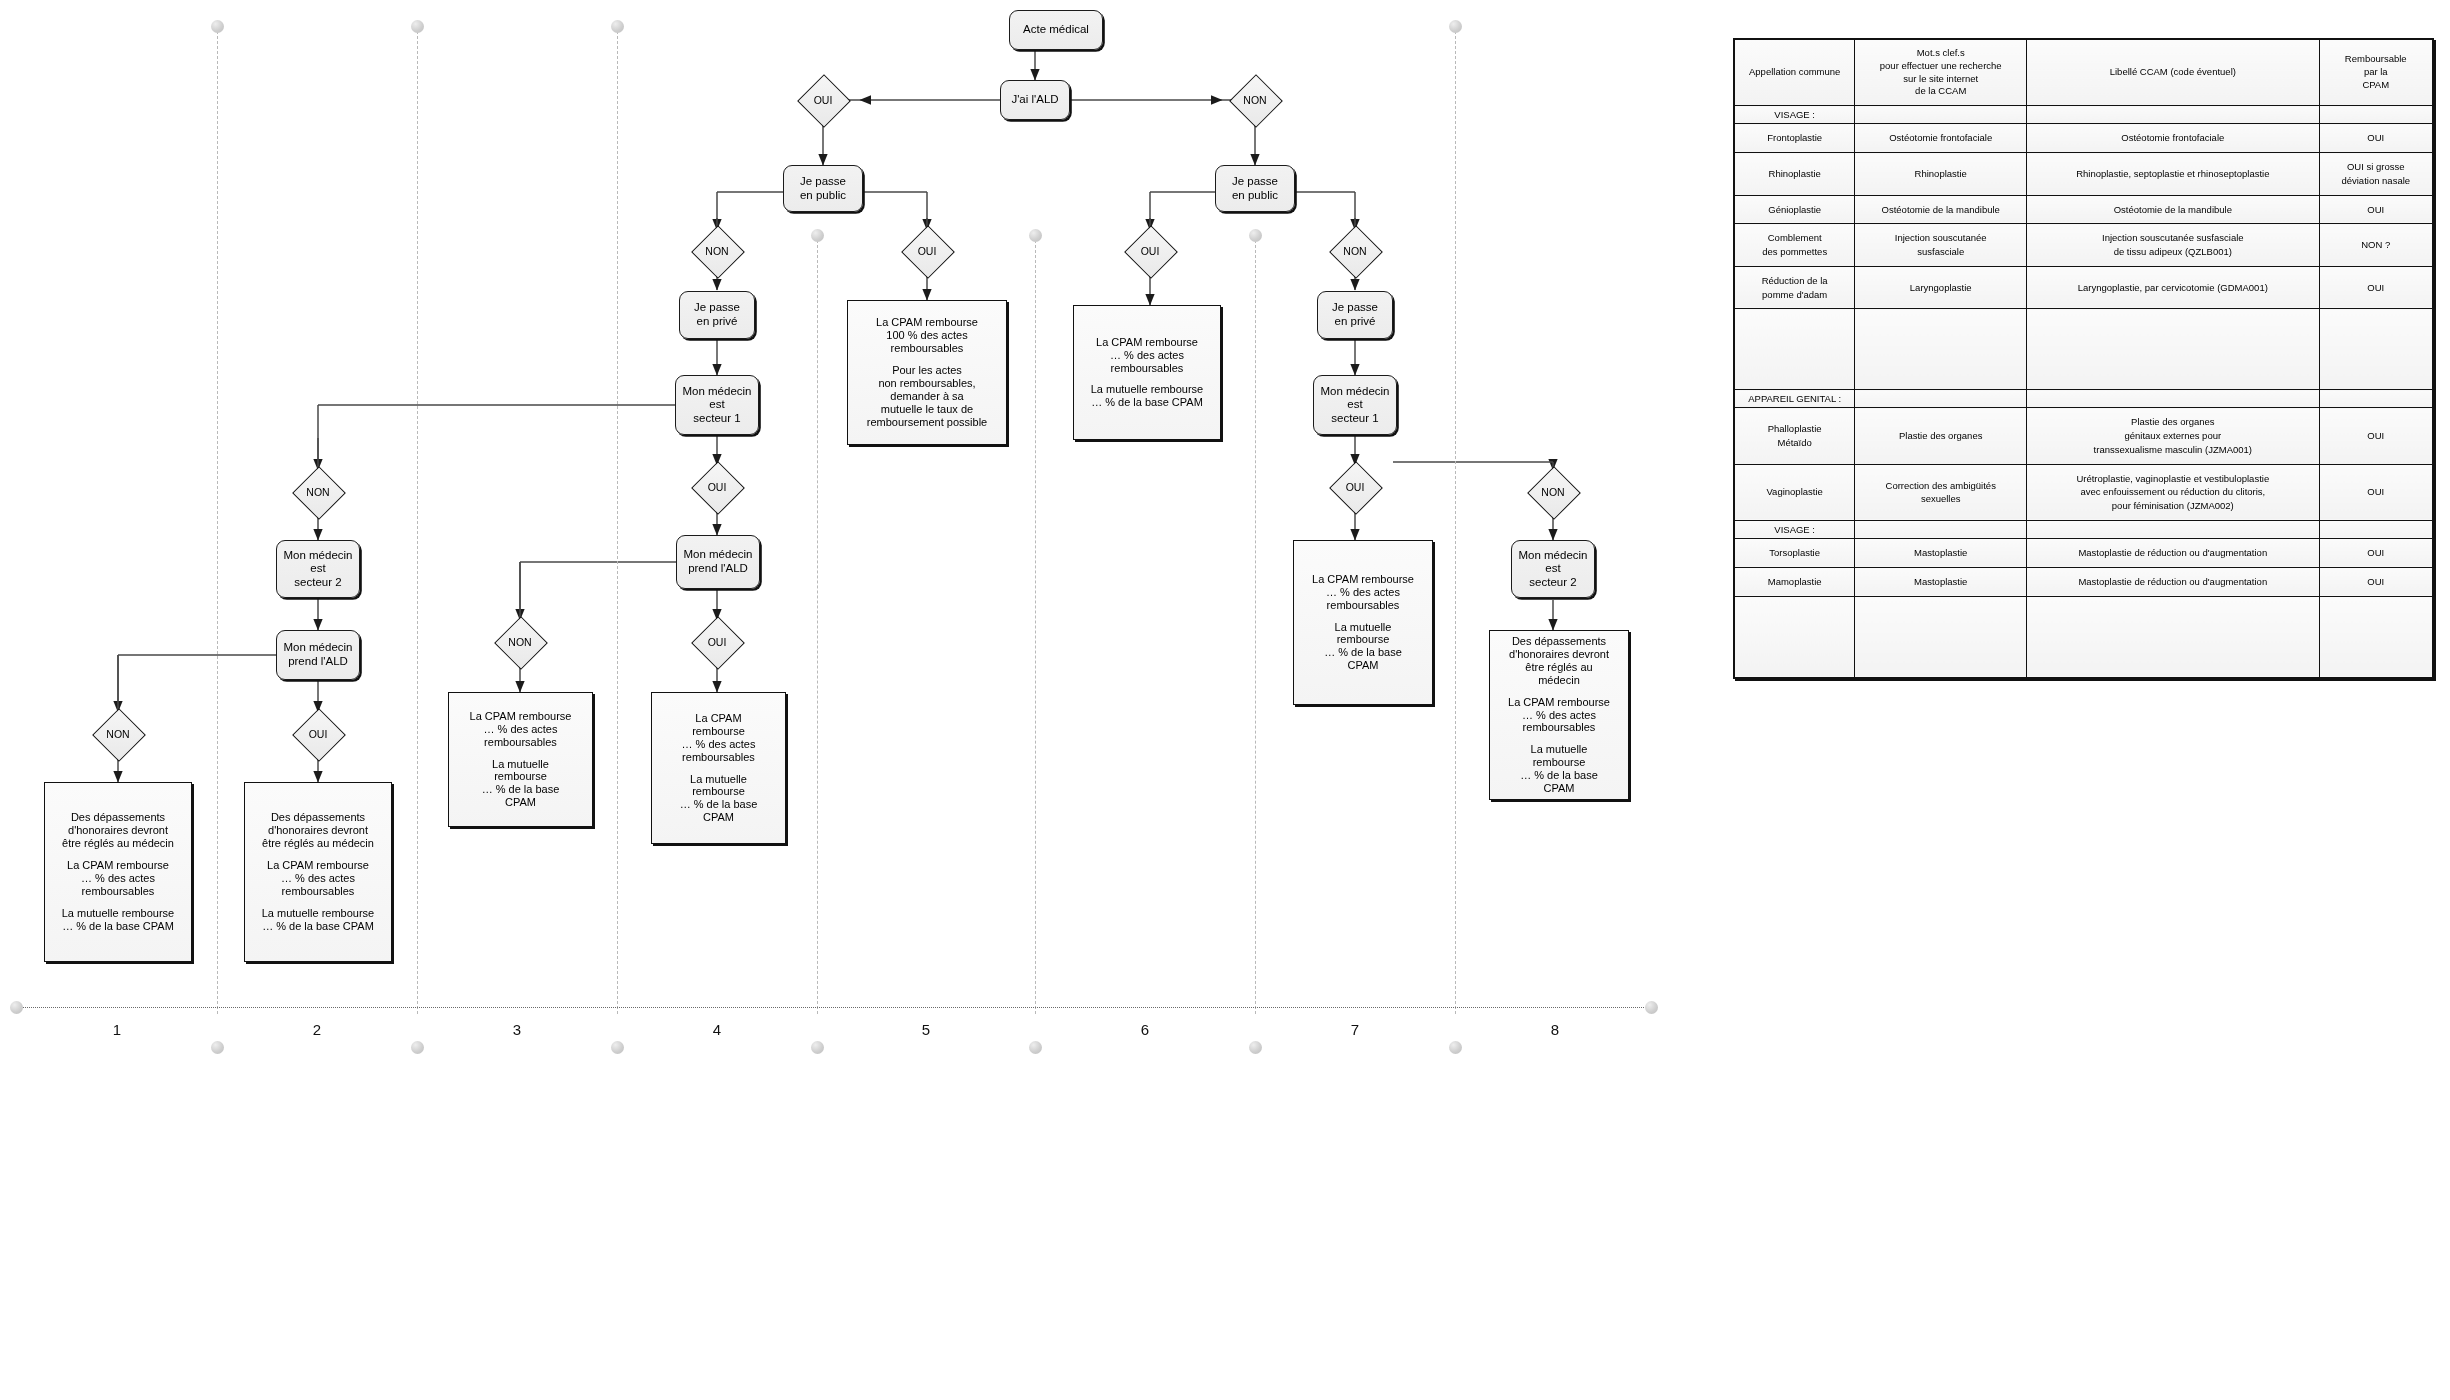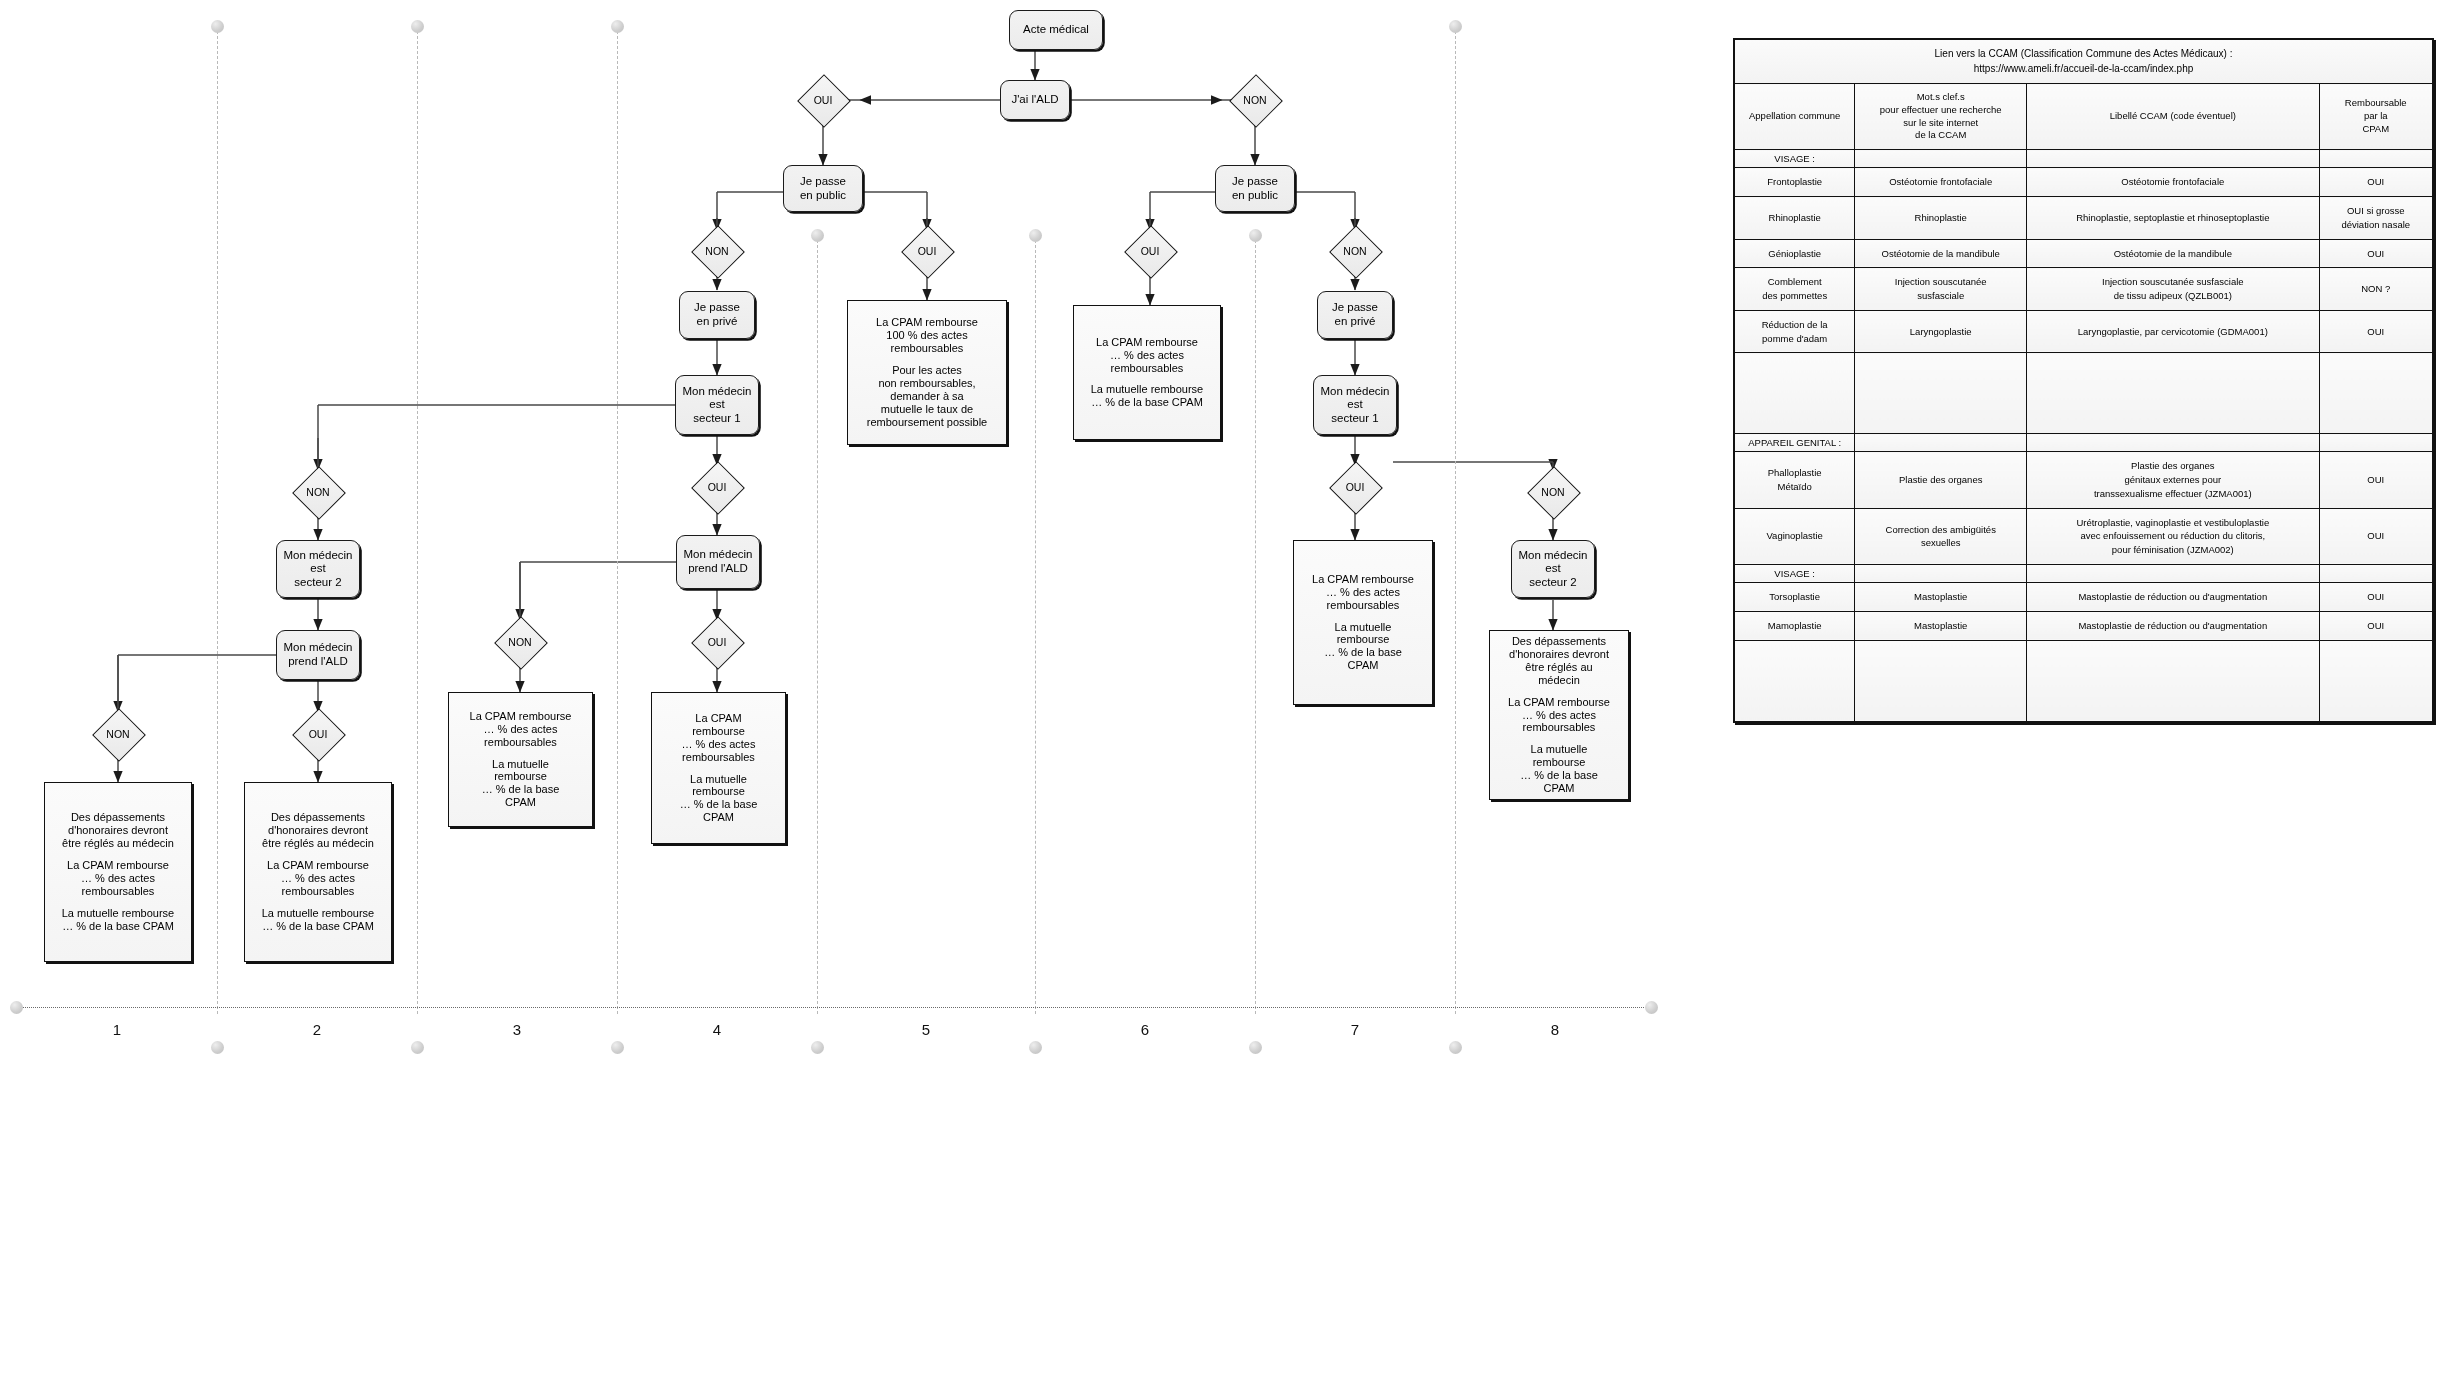--- a/index.html
+++ b/index.html
@@ -426,26 +426,20 @@
         <span class="tline">remboursables</span>
         <span class="gap"></span>
         <span class="tline">La mutuelle rembourse</span>
         <span class="tline">… % de la base CPAM</span>
       </span>
   </div>
 
   <table id="ccam-table">
     <tbody>
       <tr>
-        <td class="title" colspan="4">
-          <span class="tline">Lien vers la CCAM (Classification Commune des Actes Médicaux) :</span>
-          <span class="tline">https://www.ameli.fr/accueil-de-la-ccam/index.php</span>
-        </td>
-      </tr>
-      <tr>
         <td class="hd" style="width:114px;">Appellation commune</td>
         <td class="hd" style="width:166px;">
           <span class="tline">Mot.s clef.s</span>
           <span class="tline">pour effectuer une recherche</span>
           <span class="tline">sur le site internet</span>
           <span class="tline">de la CCAM</span>
         </td>
         <td class="hd" style="width:288px;">Libellé CCAM (code éventuel)</td>
         <td class="hd" style="width:107px;">
           <span class="tline">Remboursable</span>
@@ -556,21 +550,21 @@
           <td class="cellbody">
             <span class="tline">Phalloplastie</span>
             <span class="tline">Métaïdo</span>
           </td>
           <td class="cellbody">
             <span class="tline">Plastie des organes</span>
           </td>
           <td class="cellbody">
             <span class="tline">Plastie des organes</span>
             <span class="tline">génitaux externes pour</span>
-            <span class="tline">transsexualisme effectuer (JZMA001)</span>
+            <span class="tline">transsexualisme masculin (JZMA001)</span>
           </td>
           <td class="cellbody">
             <span class="tline">OUI</span>
           </td>
         </tr>
         <tr>
           <td class="cellbody">
             <span class="tline">Vaginoplastie</span>
           </td>
           <td class="cellbody">

